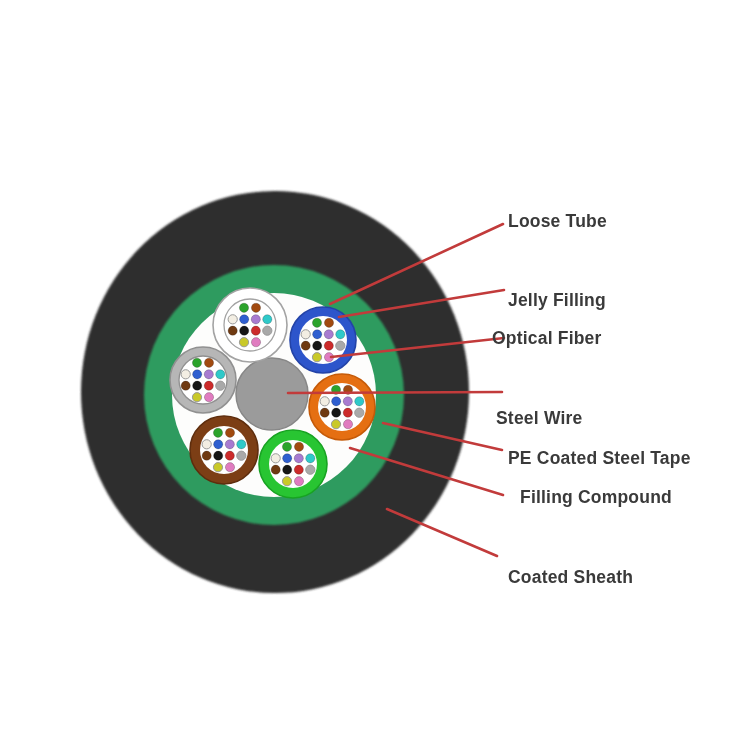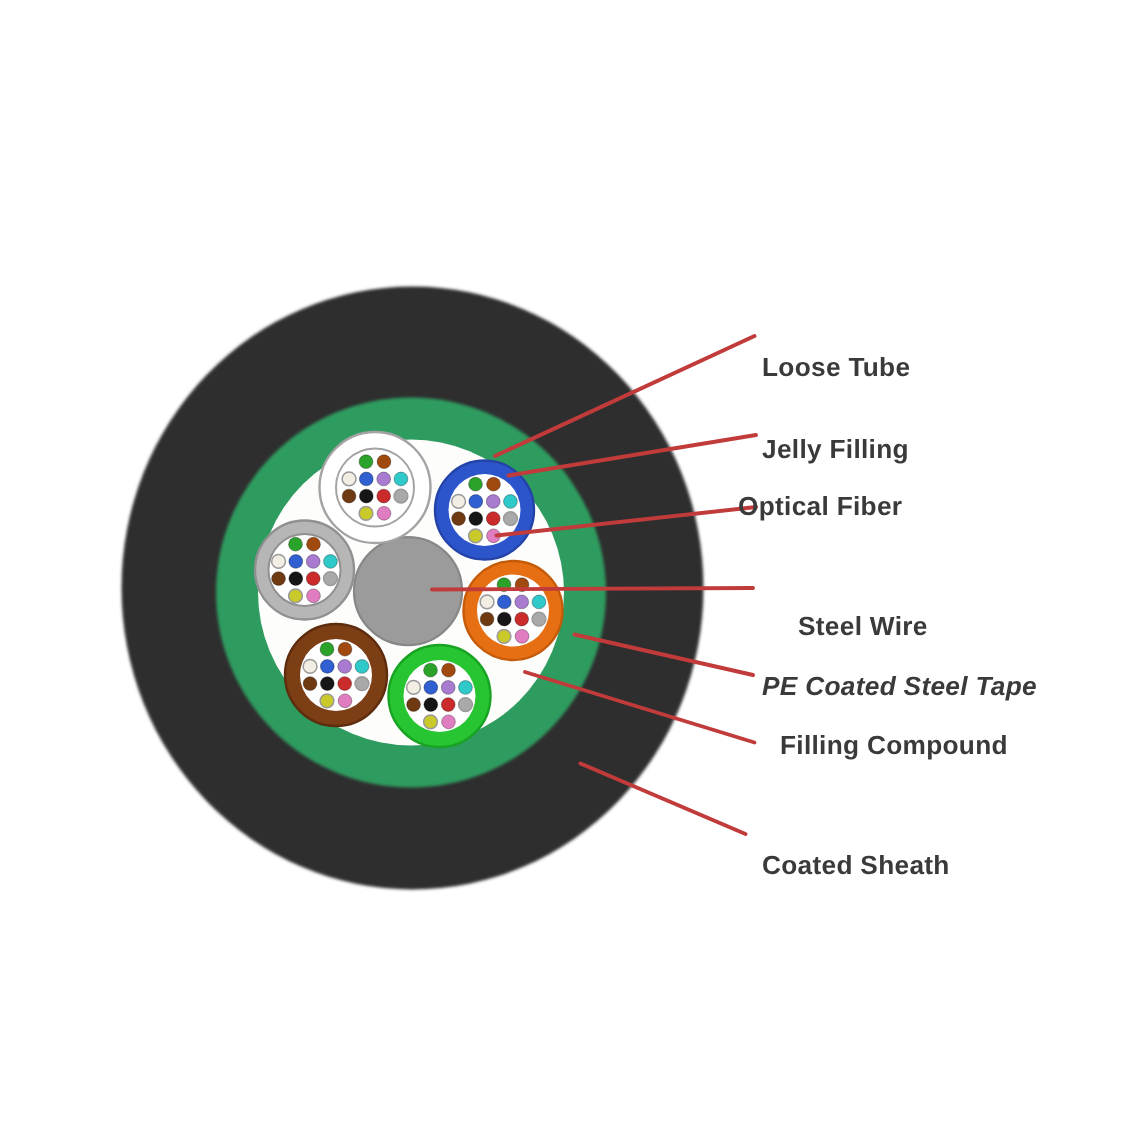--- a/index.html
+++ b/index.html
@@ -149,21 +149,21 @@
         <line x1="339" y1="317" x2="504" y2="290" stroke="#c23b3b" stroke-width="2.6" stroke-linecap="round"></line>
         <line x1="331" y1="357" x2="504" y2="338" stroke="#c23b3b" stroke-width="2.6" stroke-linecap="round"></line>
         <line x1="288" y1="393" x2="502" y2="392" stroke="#c23b3b" stroke-width="2.6" stroke-linecap="round"></line>
         <line x1="383" y1="423" x2="502" y2="450" stroke="#c23b3b" stroke-width="2.6" stroke-linecap="round"></line>
         <line x1="350" y1="448" x2="503" y2="495" stroke="#c23b3b" stroke-width="2.6" stroke-linecap="round"></line>
         <line x1="387" y1="509" x2="497" y2="556" stroke="#c23b3b" stroke-width="2.6" stroke-linecap="round"></line>
       </g>
   </svg>
 
   <div class="labels">
-    <div class="label" style="left: 508px; top: 221px; margin-top: 24px;">Loose Tube</div>
+    <div class="label" style="left: 508px; top: 221px;">Loose Tube</div>
     <div class="label" style="left: 508px; top: 300px;">Jelly Filling</div>
     <div class="label" style="left: 492px; top: 338px;">Optical Fiber</div>
-    <div class="label" style="left: 532px; top: 418px;">Steel Wire</div>
-    <div class="label" style="left: 508px; top: 458px; font-style: italic;">PE Coated Steel Tape</div>
+    <div class="label" style="left: 496px; top: 418px;">Steel Wire</div>
+    <div class="label" style="left: 508px; top: 458px;">PE Coated Steel Tape</div>
     <div class="label" style="left: 520px; top: 497px;">Filling Compound</div>
     <div class="label" style="left: 508px; top: 577px;">Coated Sheath</div>
   </div>
 </div>
 
 </body></html>

